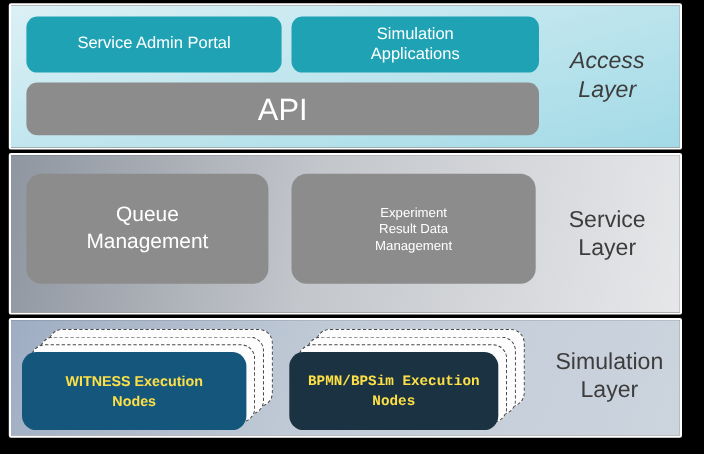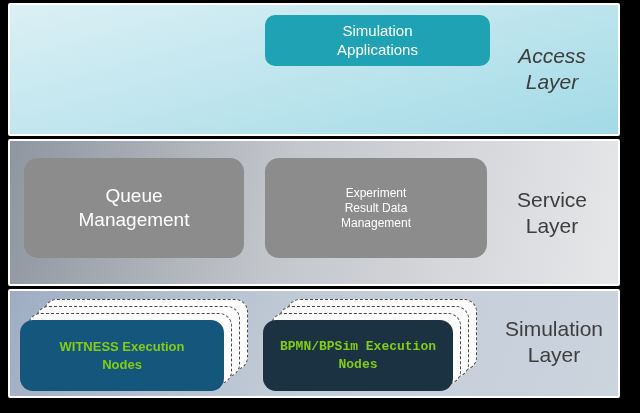--- a/index.html
+++ b/index.html
@@ -58,35 +58,37 @@
   .stack-bpmn .card, .stack-bpmn .ghost { width:190px; }
   .ghost {
     background:#fdfdfd; border:1.5px dashed #4a4a4a;
   }
   .g1 { left:8px;  top:14px; }
   .g2 { left:16px; top:7px; }
   .g3 { left:24px; top:0px; }
   .card {
     left:0; top:21px;
     display:flex; align-items:center; justify-content:center;
-    text-align:center; color:#84cc16; white-space:pre-line;
+    text-align:center; color:#fde047; white-space:pre-line;
     font-size:13px; font-weight:bold; line-height:1.35;
   }
   .card-witness { background:#15567d; }
   .card-bpmn    { background:#1b3242; }
   .sim-label { left:482px; top:22px; width:124px; height:58px; }
 </style>
 </head>
 <body>
 
 <div id="canvas">
 
   <div class="band band-access">
+    <div class="node teal portal-box">Service Admin Portal</div>
     <div class="node teal simapps-box">Simulation
 Applications</div>
+    <div class="node gray api-box">API</div>
     <div class="layer-label access-label">Access
 Layer</div>
   </div>
 
   <div class="band band-service">
     <div class="node gray queue-box">Queue
 Management</div>
     <div class="node gray experiment-box">Experiment
 Result Data
 Management</div>

